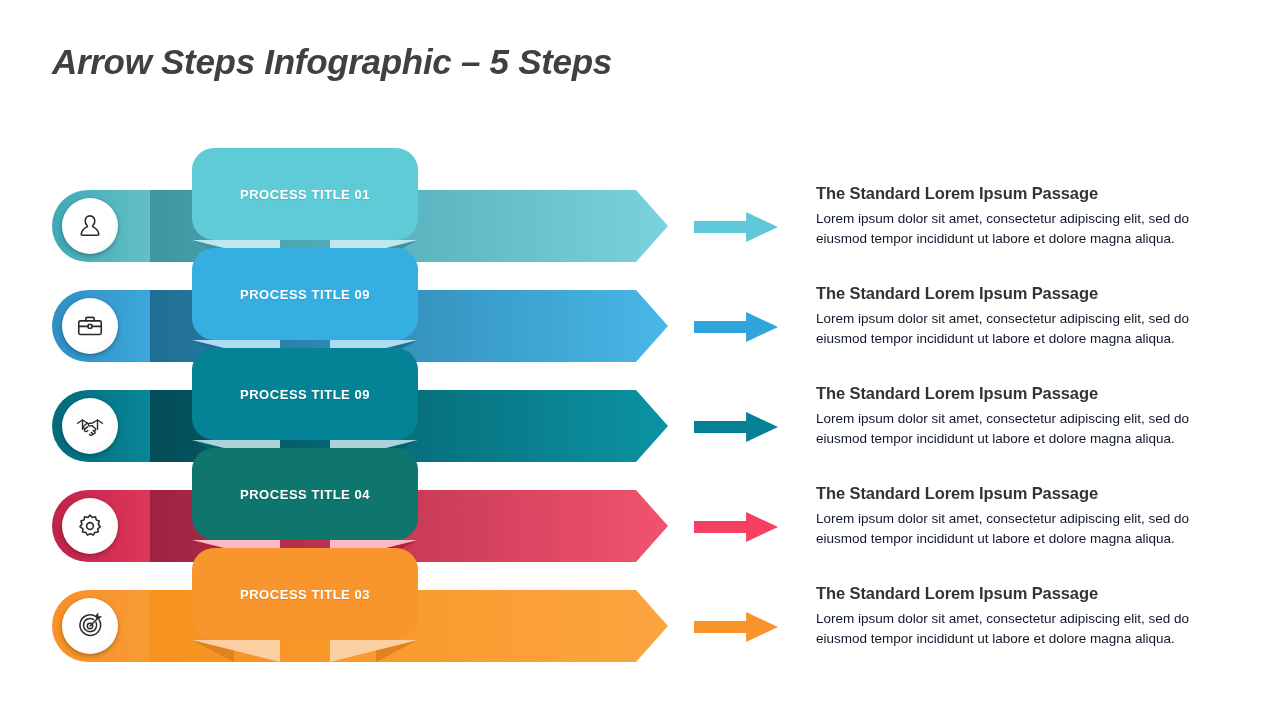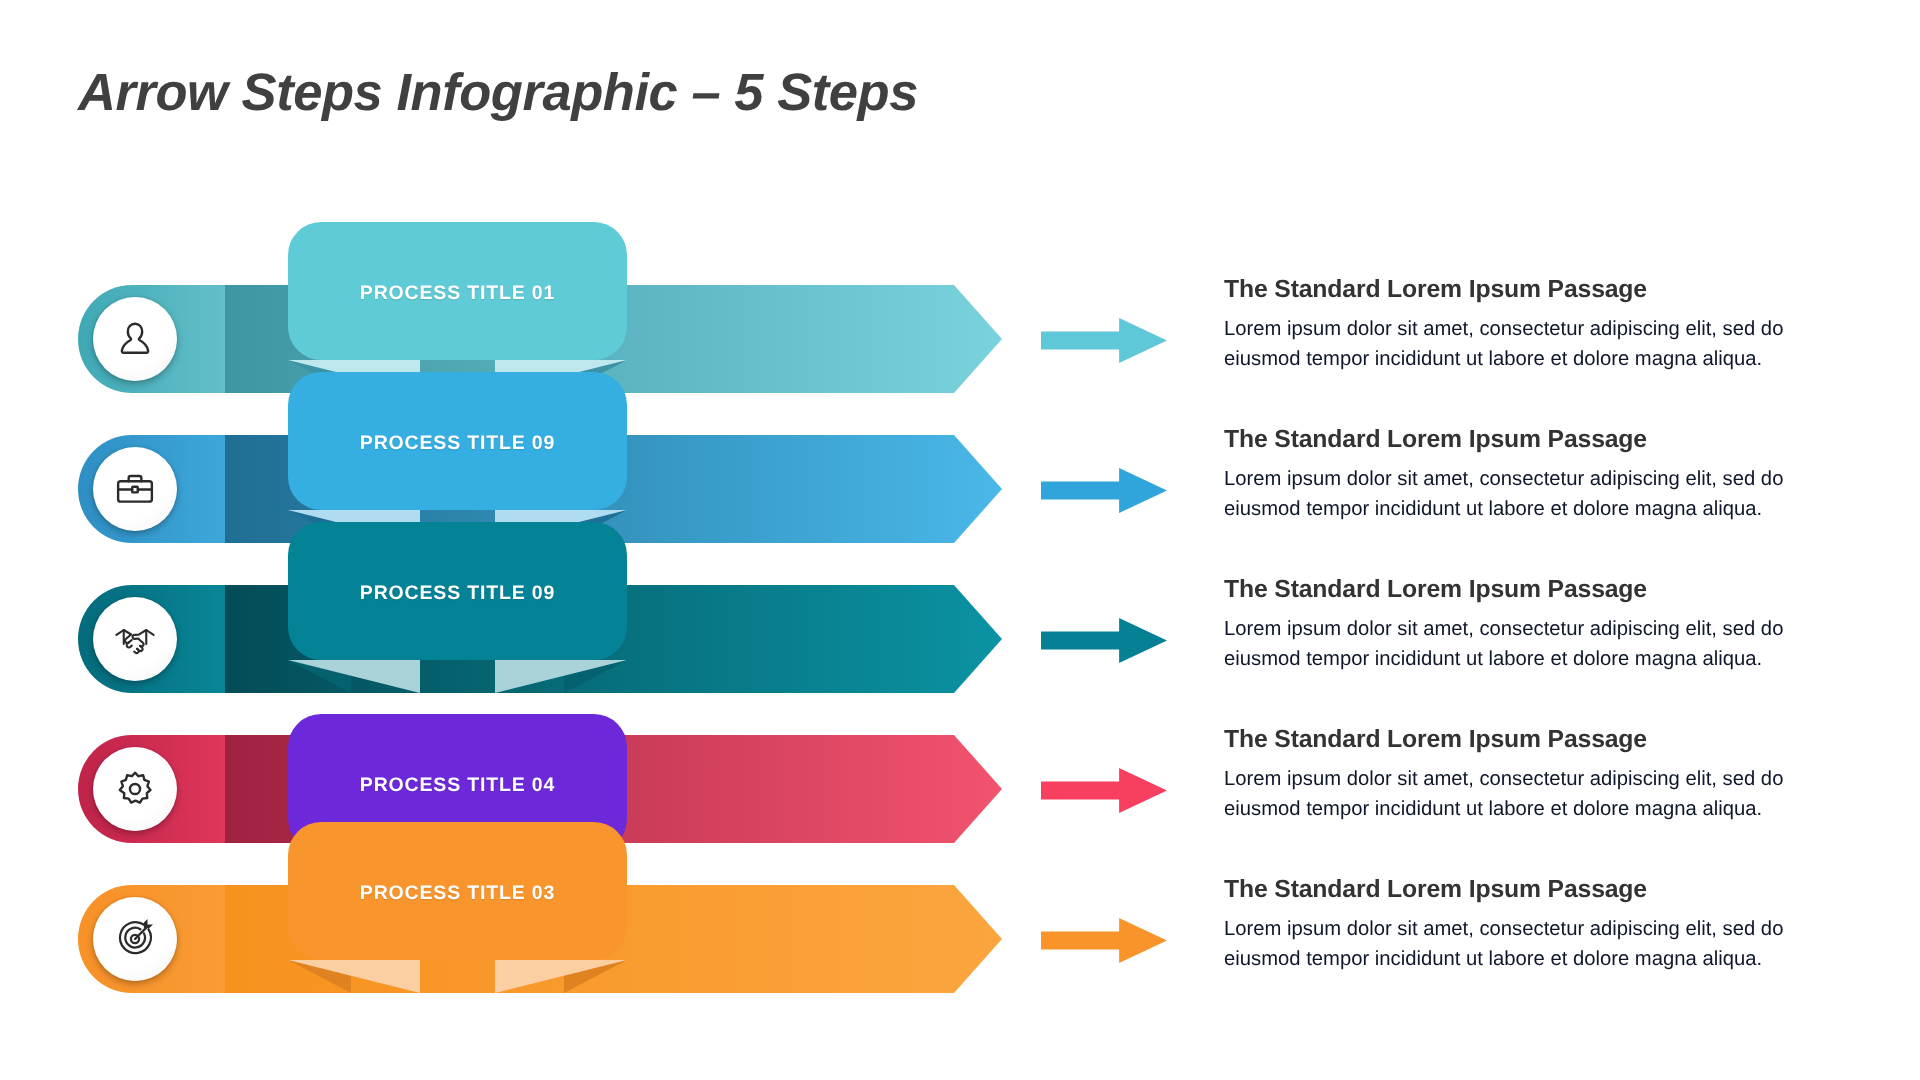--- a/index.html
+++ b/index.html
@@ -246,21 +246,21 @@
       <div class="ribbon-tail-r" style="background:#A9D2D9;"></div>
       <div class="ribbon-body" style="background:#048396;">
         <span class="ribbon-text">PROCESS TITLE 09</span>
       </div>
     </div>
     <div class="ribbon" style="top: 448px; z-index: 13;">
       <div class="ribbon-shadow-l" style="background:#B51F3E;"></div>
       <div class="ribbon-shadow-r" style="background:#B51F3E;"></div>
       <div class="ribbon-tail-l" style="background:#FBB9C3;"></div>
       <div class="ribbon-tail-r" style="background:#FBB9C3;"></div>
-      <div class="ribbon-body" style="background:#6d28d9;margin-top:28px;">
+      <div class="ribbon-body" style="background:#0f766e;">
         <span class="ribbon-text">PROCESS TITLE 04</span>
       </div>
     </div>
     <div class="ribbon" style="top: 548px; z-index: 14;">
       <div class="ribbon-shadow-l" style="background:#E0821F;"></div>
       <div class="ribbon-shadow-r" style="background:#E0821F;"></div>
       <div class="ribbon-tail-l" style="background:#FBCFA1;"></div>
       <div class="ribbon-tail-r" style="background:#FBCFA1;"></div>
       <div class="ribbon-body" style="background:#F8962D;">
         <span class="ribbon-text">PROCESS TITLE 03</span>

